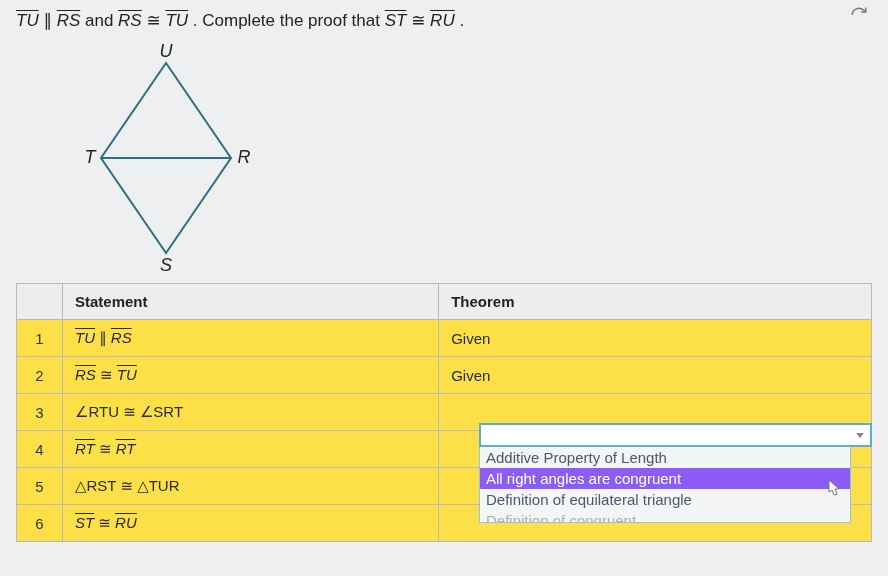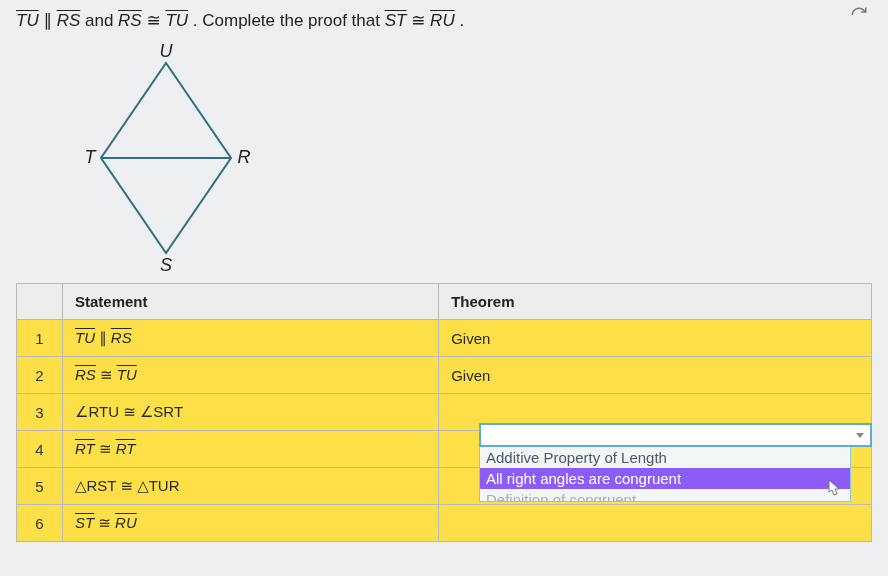--- a/index.html
+++ b/index.html
@@ -187,20 +187,21 @@
       <td class="reason-col"></td>
     </tr>
   </tbody>
 </table>
 
 <div class="dropdown-input"></div>
 <div class="dropdown-shell">
   <div class="dropdown-list">
     <div class="dropdown-item">Additive Property of Length</div>
     <div class="dropdown-item selected">All right angles are congruent</div>
+    <div class="dropdown-item">Definition of equilateral triangle</div>
     <div class="dropdown-item" style="opacity:.45; overflow:hidden; max-height:12px;">Definition of congruent</div>
   </div>
 </div>
 
 <div class="cursor-wrap">
   <svg width="20" height="22" viewBox="0 0 20 22">
       <path d="M7 2v12l3-2 2 5 3-1-2-5h4z" fill="#fff" stroke="#777"></path>
     </svg>
 </div>
 

